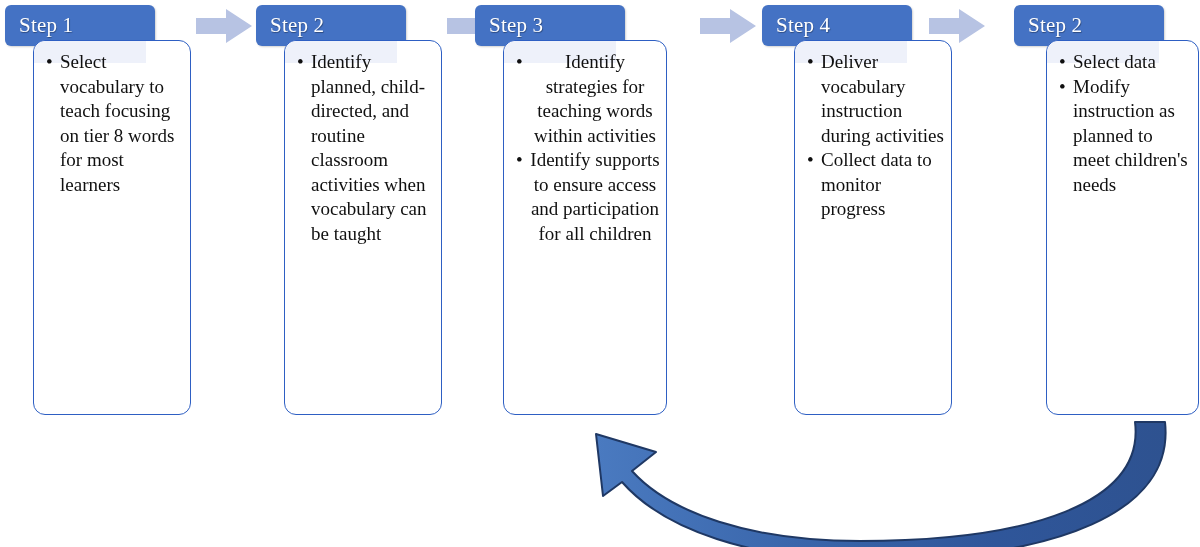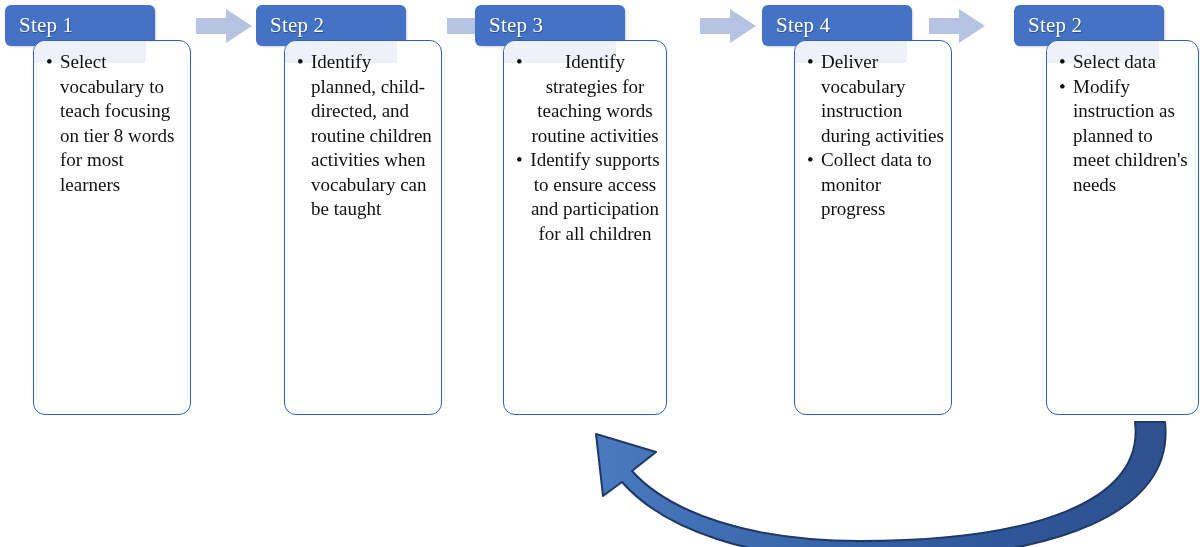--- a/index.html
+++ b/index.html
@@ -148,38 +148,38 @@
       <polygon points="0,9 30,9 30,0 56,17 30,34 30,25 0,25" fill="#b7c3e3"></polygon>
     </svg>
   </div>
 
   <div class="step-group" style="left:256px; width:190px;">
     <div class="step-header">
       <span class="step-header-label">Step 2</span>
     </div>
     <div class="step-body">
       <ul class="step-list">
-        <li><span class="bullet">•</span><span>Identify planned, child-directed, and routine children activities when vocabulary can be taught</span></li>
+        <li><span class="bullet">•</span><span>Identify planned, child-directed, and routine classroom activities when vocabulary can be taught</span></li>
       </ul>
     </div>
   </div>
 
   <div class="connector-arrow" style="left:447px;">
     <svg width="56" height="34" viewBox="0 0 56 34" xmlns="http://www.w3.org/2000/svg">
       <polygon points="0,9 30,9 30,0 56,17 30,34 30,25 0,25" fill="#b7c3e3"></polygon>
     </svg>
   </div>
 
   <div class="step-group" style="left:475px; width:195px;text-align:center;">
     <div class="step-header">
       <span class="step-header-label">Step 3</span>
     </div>
     <div class="step-body" style="width:164px;">
       <ul class="step-list">
-        <li><span class="bullet">•</span><span>Identify strategies for teaching words routine activities</span></li>
+        <li><span class="bullet">•</span><span>Identify strategies for teaching words within activities</span></li>
         <li><span class="bullet">•</span><span>Identify supports to ensure access and participation for all children</span></li>
       </ul>
     </div>
   </div>
 
   <div class="connector-arrow" style="left:700px;">
     <svg width="56" height="34" viewBox="0 0 56 34" xmlns="http://www.w3.org/2000/svg">
       <polygon points="0,9 30,9 30,0 56,17 30,34 30,25 0,25" fill="#b7c3e3"></polygon>
     </svg>
   </div>

